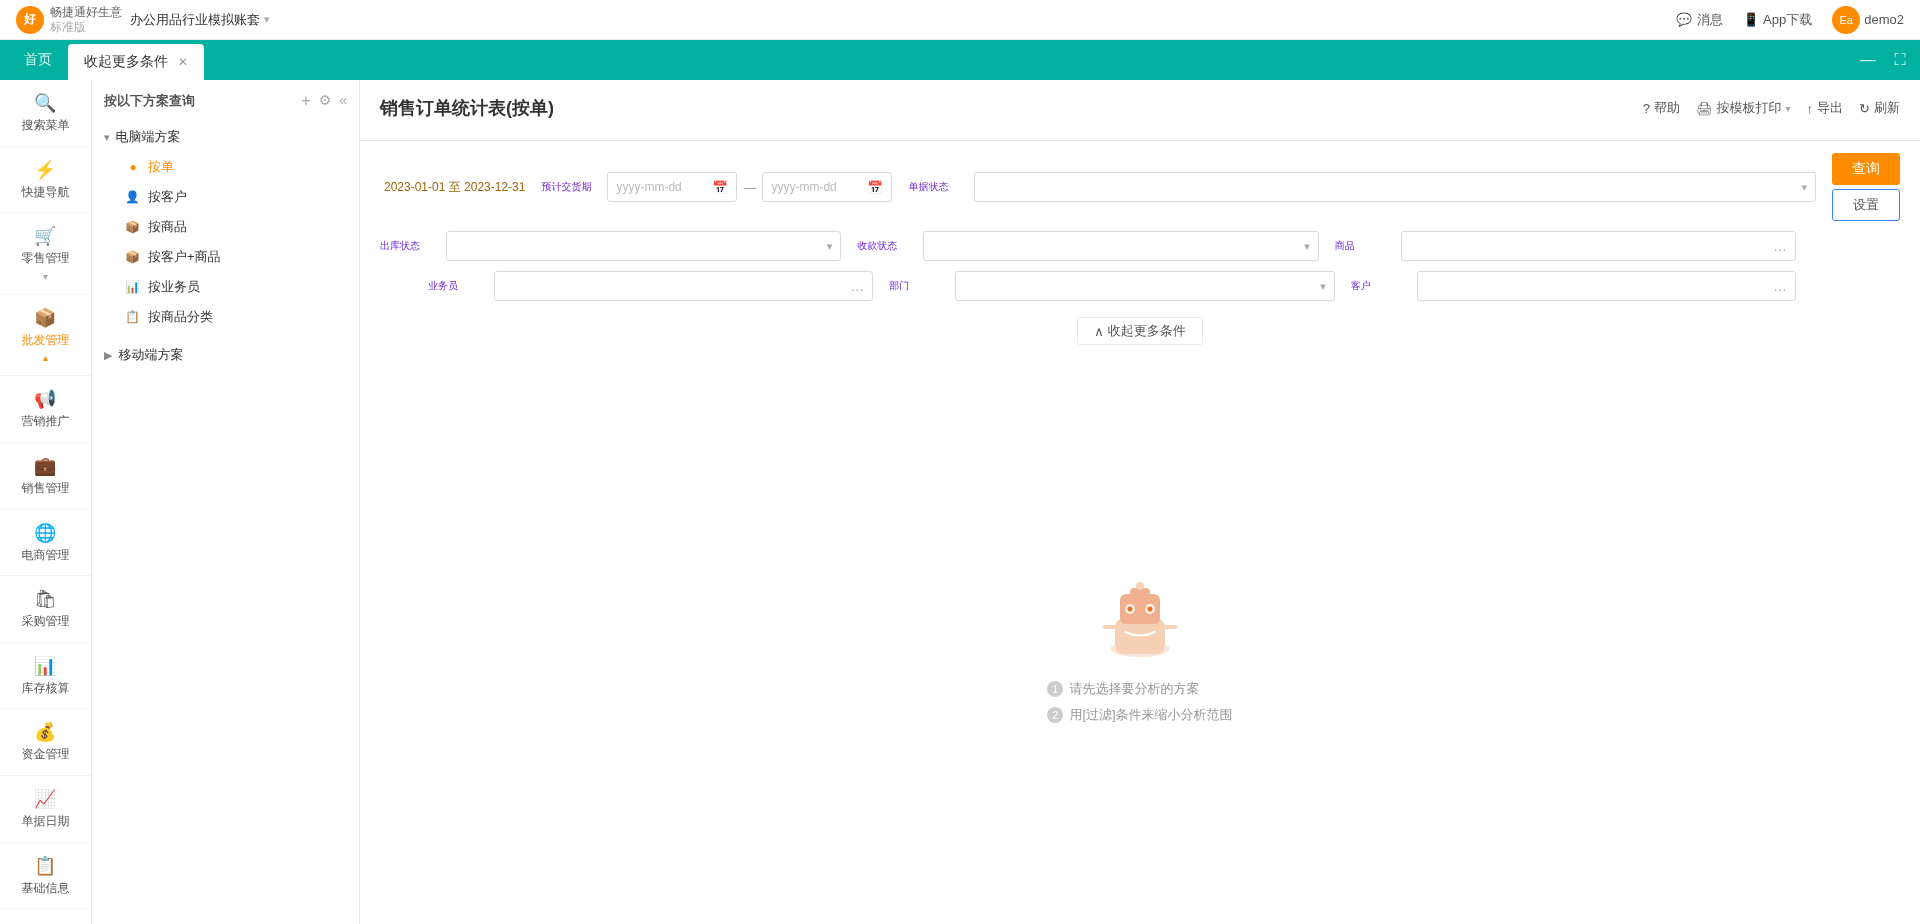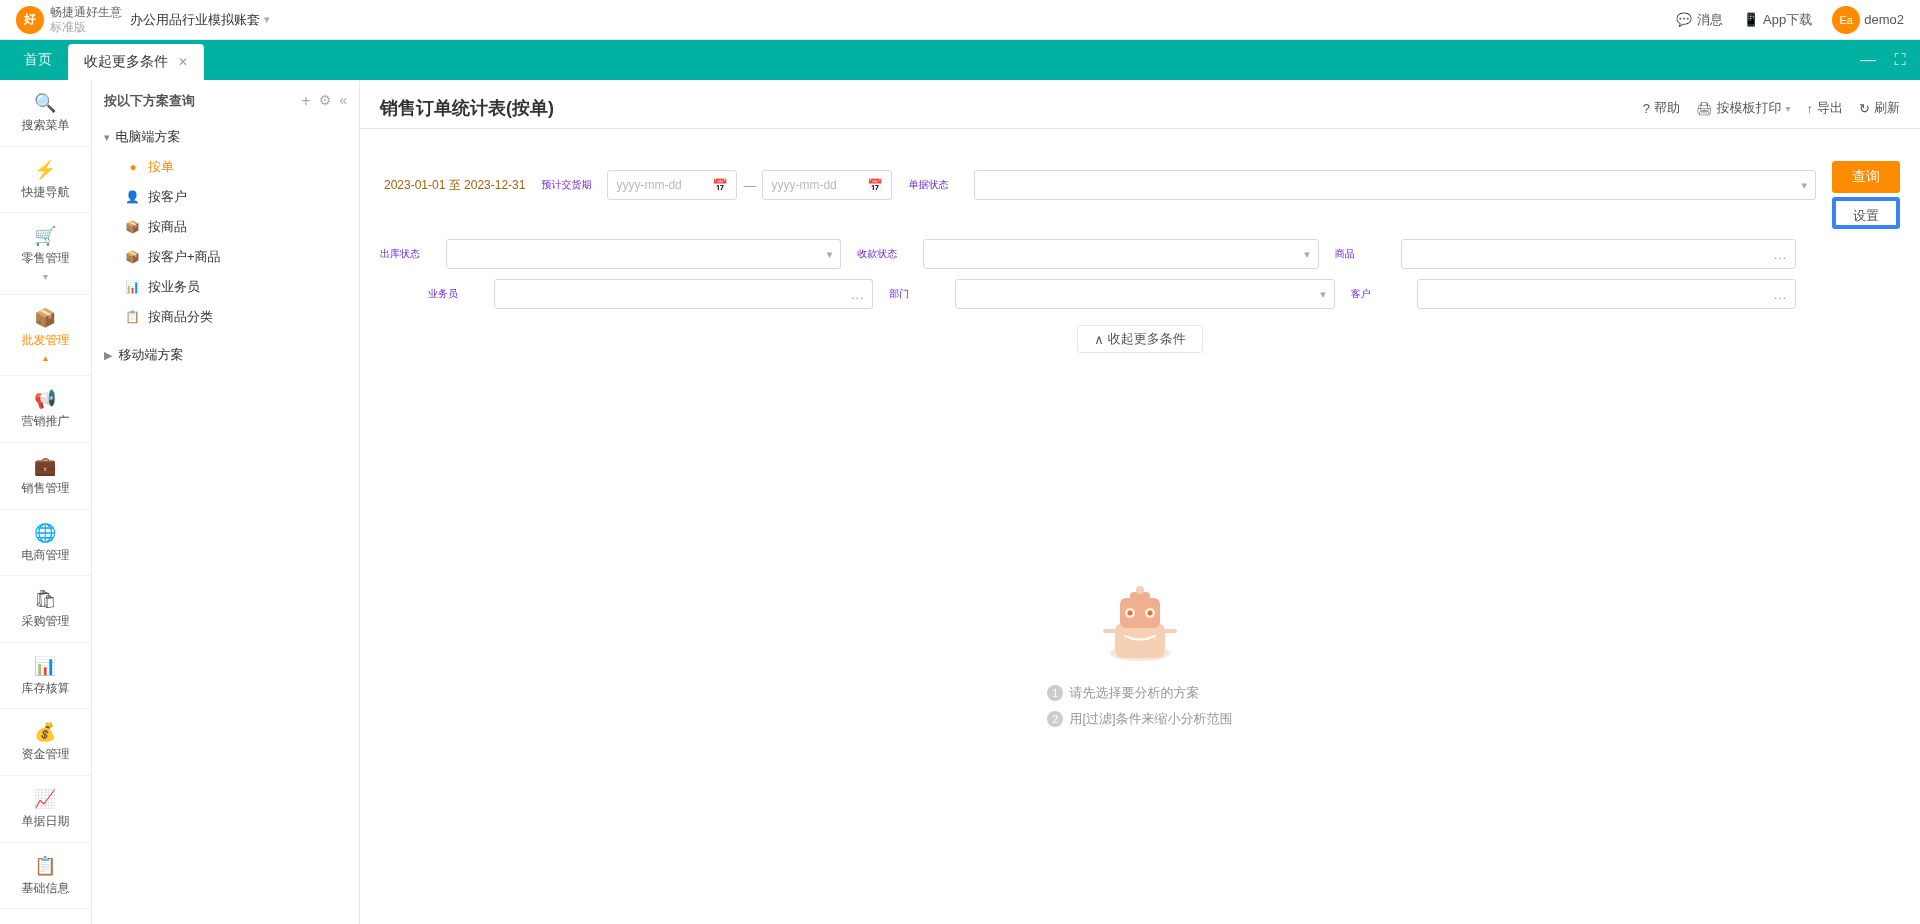--- a/index.html
+++ b/index.html
@@ -50,21 +50,21 @@
     .tree-parent { padding: 6px 12px; cursor: pointer; font-size: 13px; color: #333; display: flex; align-items: center; gap: 6px; font-weight: 500; }
     .tree-children { padding-left: 12px; }
     .tree-icon { width: 18px; height: 18px; display: flex; align-items: center; justify-content: center; color: #888; font-size: 12px; flex-shrink: 0; }
     .tree-icon.orange { color: #ff8c00; }
     .tree-mobile { padding: 6px 12px; cursor: pointer; font-size: 13px; color: #333; display: flex; align-items: center; gap: 6px; }
 
     
     .right-main { flex: 1; display: flex; flex-direction: column; overflow: hidden; background: #f5f5f5; }
 
     
-    .page-header { background: #fff; padding: 16px 20px 8px; border-bottom: 1px solid #e8e8e8; flex-shrink: 0; display: flex; align-items: center; justify-content: space-between; }
+    .page-header { background: #fff; padding: 16px 20px 20px; border-bottom: 1px solid #e8e8e8; flex-shrink: 0; display: flex; align-items: center; justify-content: space-between; }
     .page-title { font-size: 18px; font-weight: 600; color: #333; }
     .page-actions { display: flex; align-items: center; gap: 16px; }
     .page-action { display: flex; align-items: center; gap: 4px; font-size: 13px; color: #555; cursor: pointer; }
 
     
     .filter-area { background: #fff; padding: 12px 20px; flex-shrink: 0; }
     .filter-row { display: flex; align-items: center; gap: 16px; margin-bottom: 10px; flex-wrap: nowrap; }
     .filter-label { font-size: 13px; color: #555; white-space: nowrap; flex-shrink: 0; }
     .filter-date-btns { display: flex; align-items: center; gap: 4px; }
     .date-btn { padding: 2px 8px; border: 1px solid #d9d9d9; border-radius: 3px; font-size: 12px; color: #555; cursor: pointer; background: #fff; }
@@ -76,21 +76,21 @@
     .date-input { border: 1px solid #d9d9d9; border-radius: 3px; padding: 4px 8px; font-size: 13px; color: #999; height: 30px; width: 130px; outline: none; display: flex; align-items: center; justify-content: space-between; cursor: pointer; }
     .date-input-icon { color: #aaa; font-size: 13px; }
     .date-separator { color: #999; }
     .filter-group { display: flex; align-items: center; gap: 6px; flex: 1; min-width: 0; }
     .filter-group-label { font-size: 10px; color: #6d28d9; white-space: nowrap; flex-shrink: 0; min-width: 60px; }
 
     
     .collapse-row { display: flex; justify-content: center; align-items: center; padding: 6px 0; background: #fff; }
     .collapse-btn { display: flex; align-items: center; gap: 4px; font-size: 13px; color: #555; cursor: pointer; padding: 4px 16px; border: 1px solid #e8e8e8; border-radius: 3px; background: #fff; }
     .btn-primary { background: #ff8c00; color: #fff; border: none; border-radius: 3px; padding: 6px 20px; font-size: 14px; cursor: pointer; height: 32px; }
-    .btn-default { background: #fff; color: #555; border: 4px solid #3b82f6; border-radius: 3px; padding: 6px 16px; font-size: 13px; cursor: pointer; height: 32px; }
+    .btn-default { background: #fff; color: #555; border: 1px solid #3b82f6; border-radius: 3px; padding: 6px 16px; font-size: 13px; cursor: pointer; height: 32px; }
 
     
     .empty-area { flex: 1; display: flex; flex-direction: column; align-items: center; justify-content: center; background: #fff; gap: 16px; }
     .empty-tips { display: flex; flex-direction: column; gap: 8px; }
     .empty-tip { display: flex; align-items: center; gap: 6px; font-size: 13px; color: #999; }
     .tip-num { width: 16px; height: 16px; border-radius: 50%; background: #ddd; display: flex; align-items: center; justify-content: center; font-size: 11px; color: #fff; }
   </style>
 </head>
 <body>
 
@@ -299,21 +299,21 @@
           </div>
 
           <div class="filter-group" style="flex:1;">
             <span class="filter-group-label">单据状态</span>
             <div class="filter-select-wrap" style="flex:1;">
               <span style="color:#bbb;font-size:13px;"></span>
               <span class="filter-select-caret">▾</span>
             </div>
           </div>
 
-          <div style="display:flex;flex-direction:column;gap:4px;flex-shrink:0;margin-top:20px;">
+          <div style="display:flex;flex-direction:column;gap:4px;flex-shrink:0;">
             <button class="btn-primary">查询</button>
             <button class="btn-default">设置</button>
           </div>
         </div>
 
         <div class="filter-row">
           <div class="filter-group" style="flex:1;">
             <span class="filter-group-label">出库状态</span>
             <div class="filter-select-wrap" style="flex:1;">
               <span style="color:#bbb;font-size:13px;"></span>

